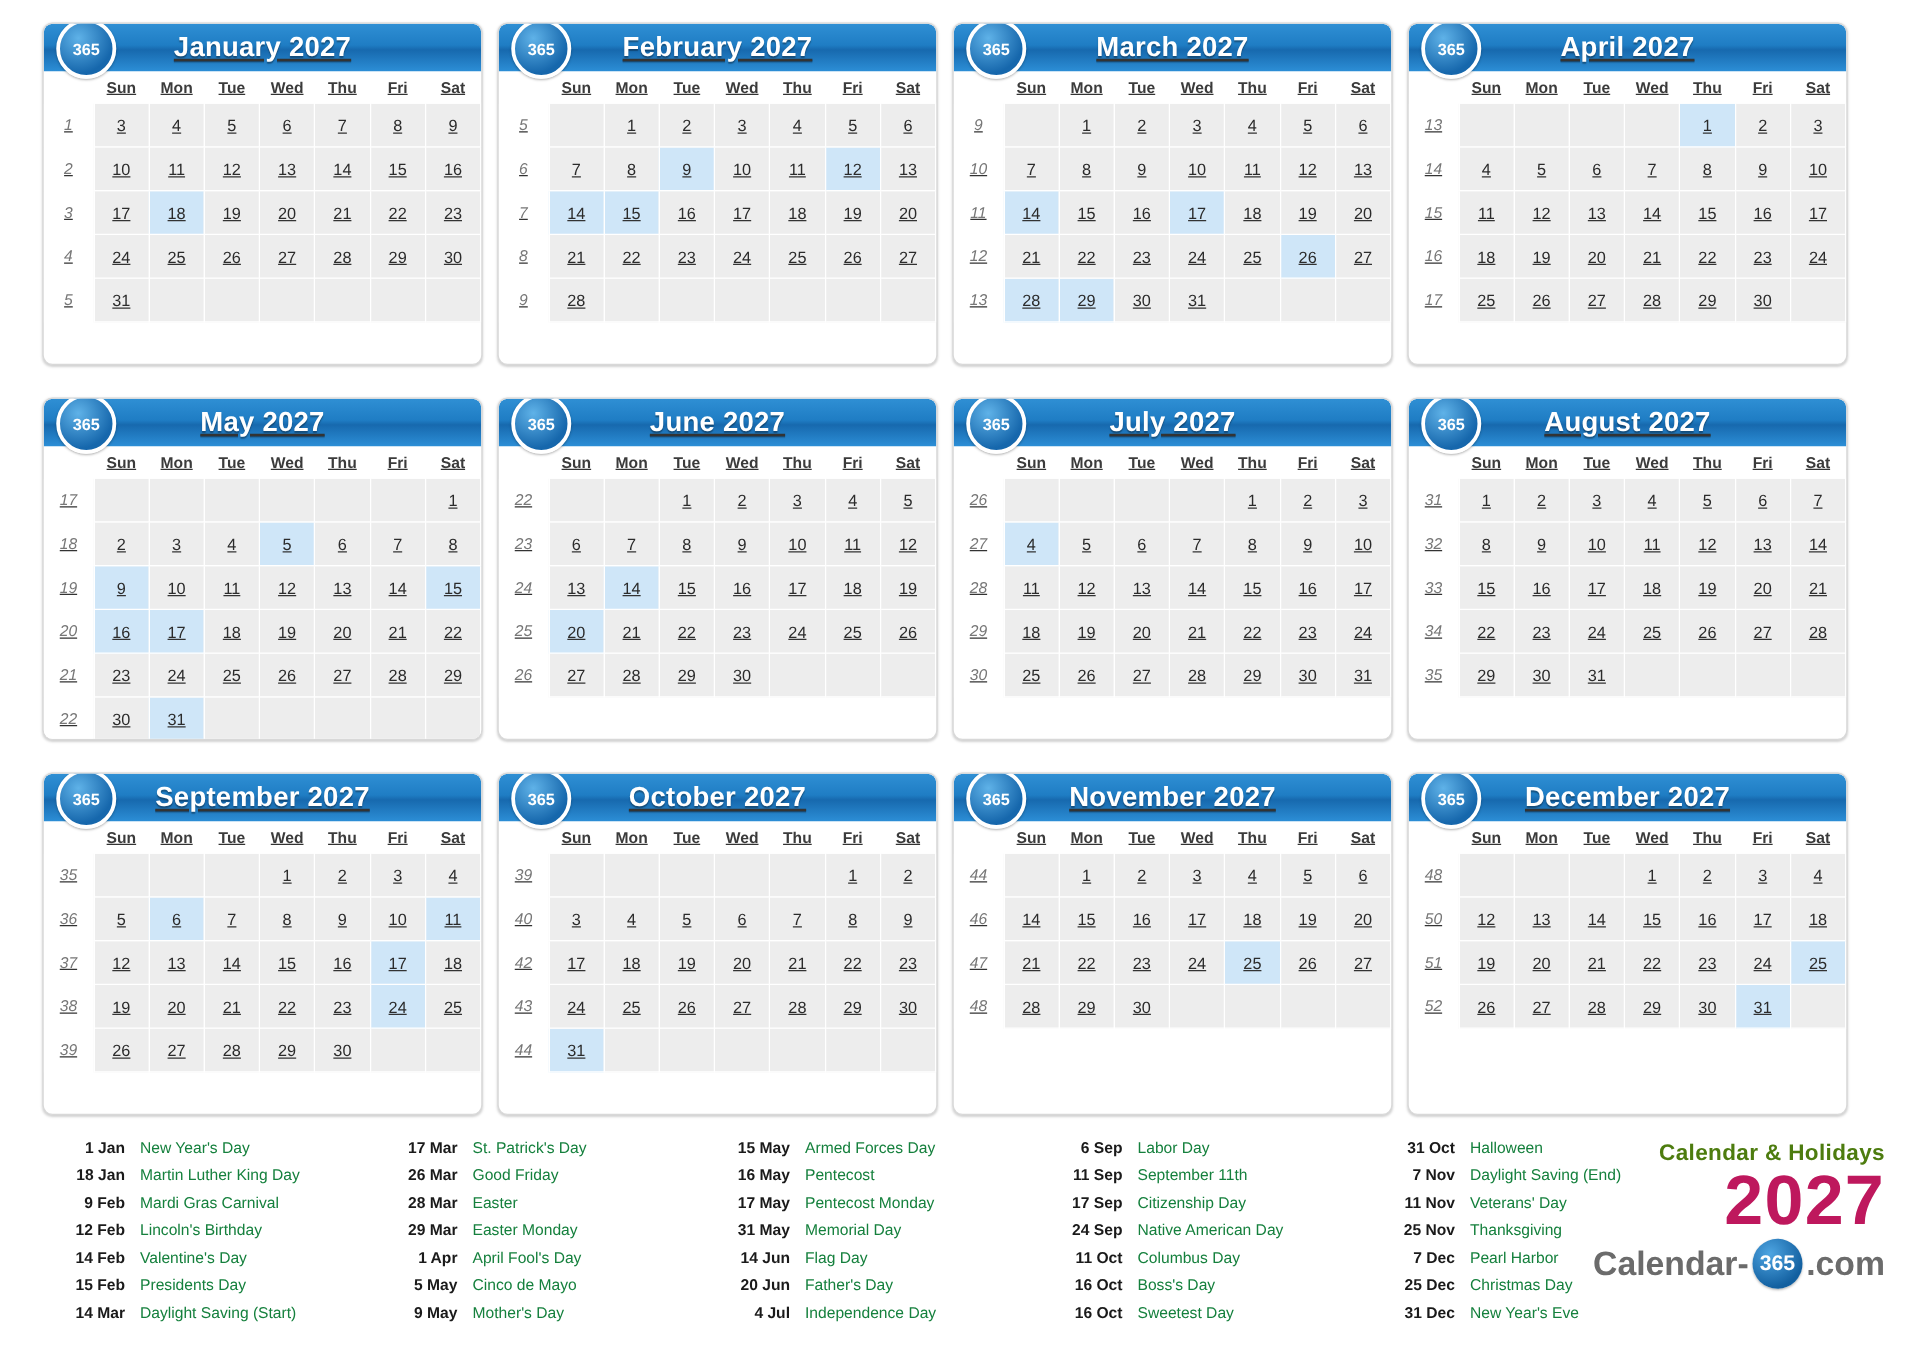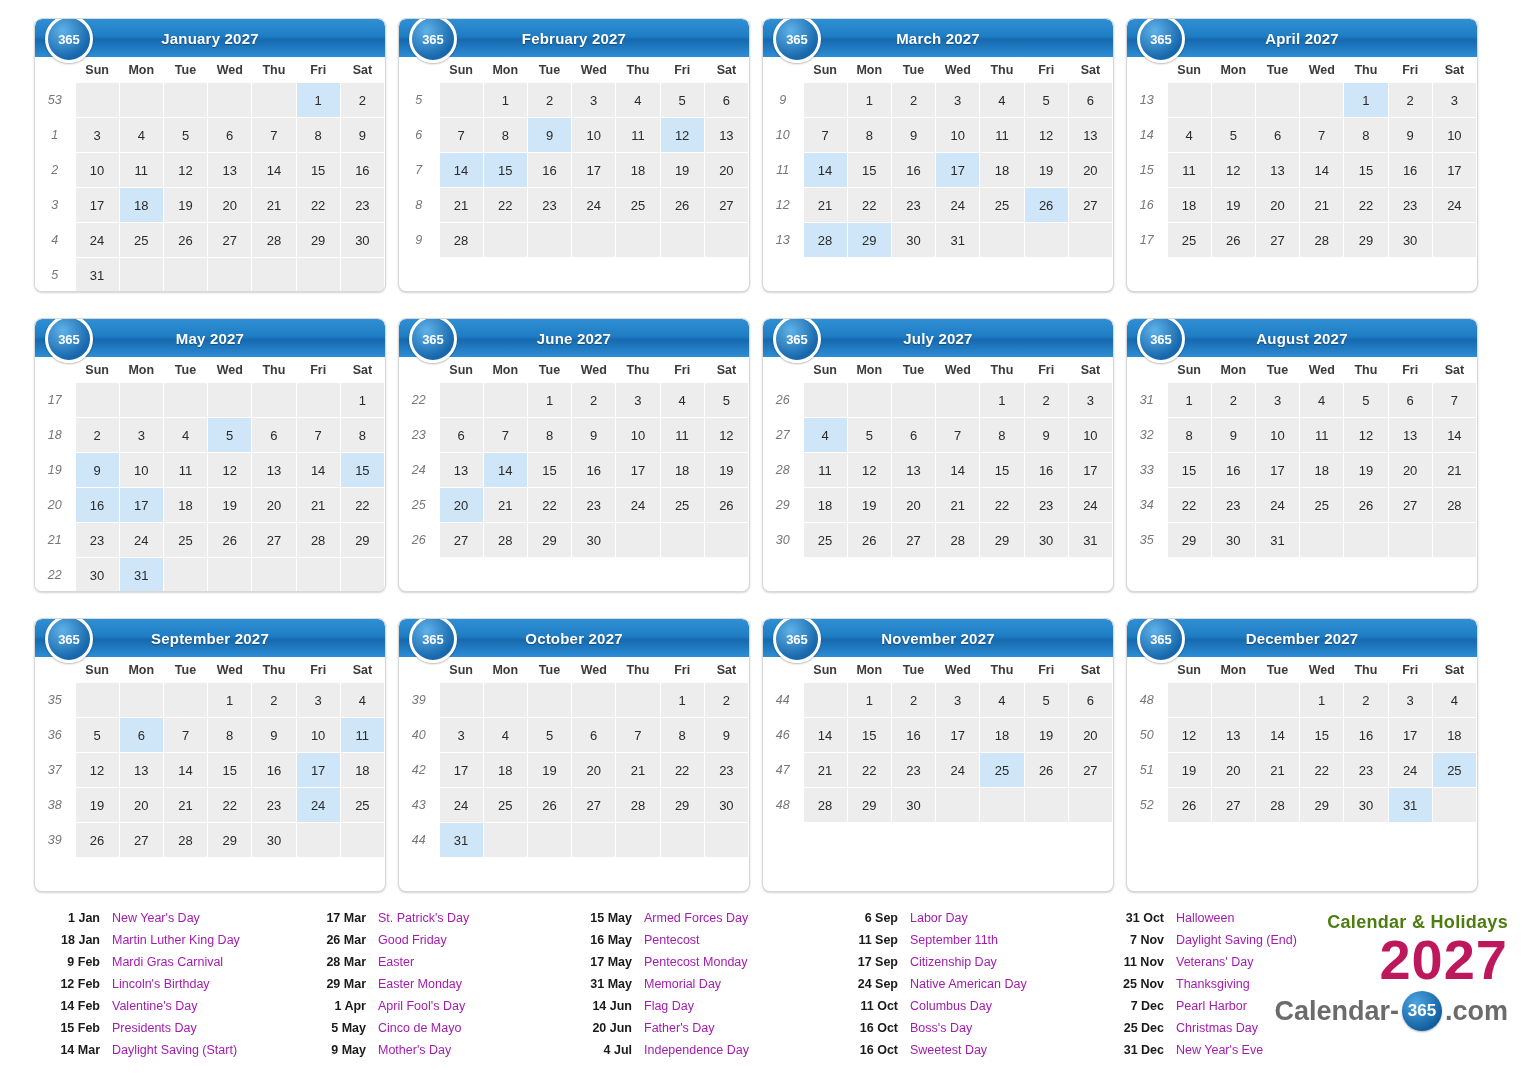--- a/index.html
+++ b/index.html
@@ -3,21 +3,21 @@
 <meta charset="utf-8">
 <style>
   html,body{margin:0;padding:0;}
   body{
     width:1536px;height:1086px;
     background:#ffffff;
     font-family:"Liberation Sans", sans-serif;
     color:#333;
     overflow:hidden;
   }
-  .page{position:relative;width:1536px;height:767px;}
+  .page{position:relative;width:1536px;height:767px;text-decoration:underline;}
 
   
   .months{
     display:grid;
     grid-template-columns:repeat(4,352px);
     grid-template-rows:repeat(3,296px);
     column-gap:12px;
     row-gap:4px;
     padding:18px 24px 0 34px;
     box-sizing:border-box;
@@ -34,21 +34,21 @@
     overflow:hidden;
   }
   .m-head{
     height:38px;
     background:linear-gradient(to bottom,#2f8fd4 0%,#1f7dc4 45%,#1769ae 55%,#2c8ed6 100%);
     border-top-left-radius:7px;border-top-right-radius:7px;
     display:flex;align-items:center;justify-content:center;
     position:relative;
   }
   .m-title{
-    color:#fff;font-size:15px;font-weight:bold;letter-spacing:.2px;
+    color:#fff;font-size:22px;font-weight:bold;letter-spacing:.2px;
     text-shadow:0 1px 1px rgba(0,0,0,.35);
     text-align:center;
   }
   .logo365{
     position:absolute;left:10px;top:-4px;
     width:42px;height:42px;border-radius:50%;
     background:radial-gradient(circle at 35% 30%,#5fb2e8,#1667ac 70%);
     border:3px solid #ffffff;
     box-shadow:0 1px 2px rgba(0,0,0,.3);
     display:flex;align-items:center;justify-content:center;
@@ -79,21 +79,21 @@
   .holidays{
     position:absolute;left:34px;top:908px;
     display:grid;
     grid-template-columns:repeat(5,252px);
     column-gap:14px;
     font-size:12.5px;
   }
   .hcol{display:flex;flex-direction:column;row-gap:2px;}
   .hrow{display:flex;align-items:flex-start;line-height:20px;}
   .hdate{width:66px;text-align:right;font-weight:bold;color:#1a1a1a;padding-right:12px;flex:none;}
-  .hname{color:#a21caf;}
+  .hname{color:#15803d;}
 
   
   .brand{position:absolute;right:28px;top:912px;width:320px;text-align:right;}
   .brand-sub{
     font-size:18px;color:#4d7c0f;font-weight:bold;letter-spacing:.3px;
   }
   .brand-year{
     font-size:56px;color:#be185d;font-weight:bold;line-height:54px;letter-spacing:1px;
   }
   .brand-logo{
@@ -126,30 +126,20 @@
               <th>Sun</th>
               <th>Mon</th>
               <th>Tue</th>
               <th>Wed</th>
               <th>Thu</th>
               <th>Fri</th>
               <th>Sat</th>
             </tr>
           </thead>
           <tbody>
-            <tr>
-              <td class="wknum">53</td>
-              <td class="empty"></td>
-              <td class="empty"></td>
-              <td class="empty"></td>
-              <td class="empty"></td>
-              <td class="empty"></td>
-              <td class="day hl">1</td>
-              <td class="day">2</td>
-            </tr>
             <tr>
               <td class="wknum">1</td>
               <td class="day">3</td>
               <td class="day">4</td>
               <td class="day">5</td>
               <td class="day">6</td>
               <td class="day">7</td>
               <td class="day">8</td>
               <td class="day">9</td>
             </tr>

